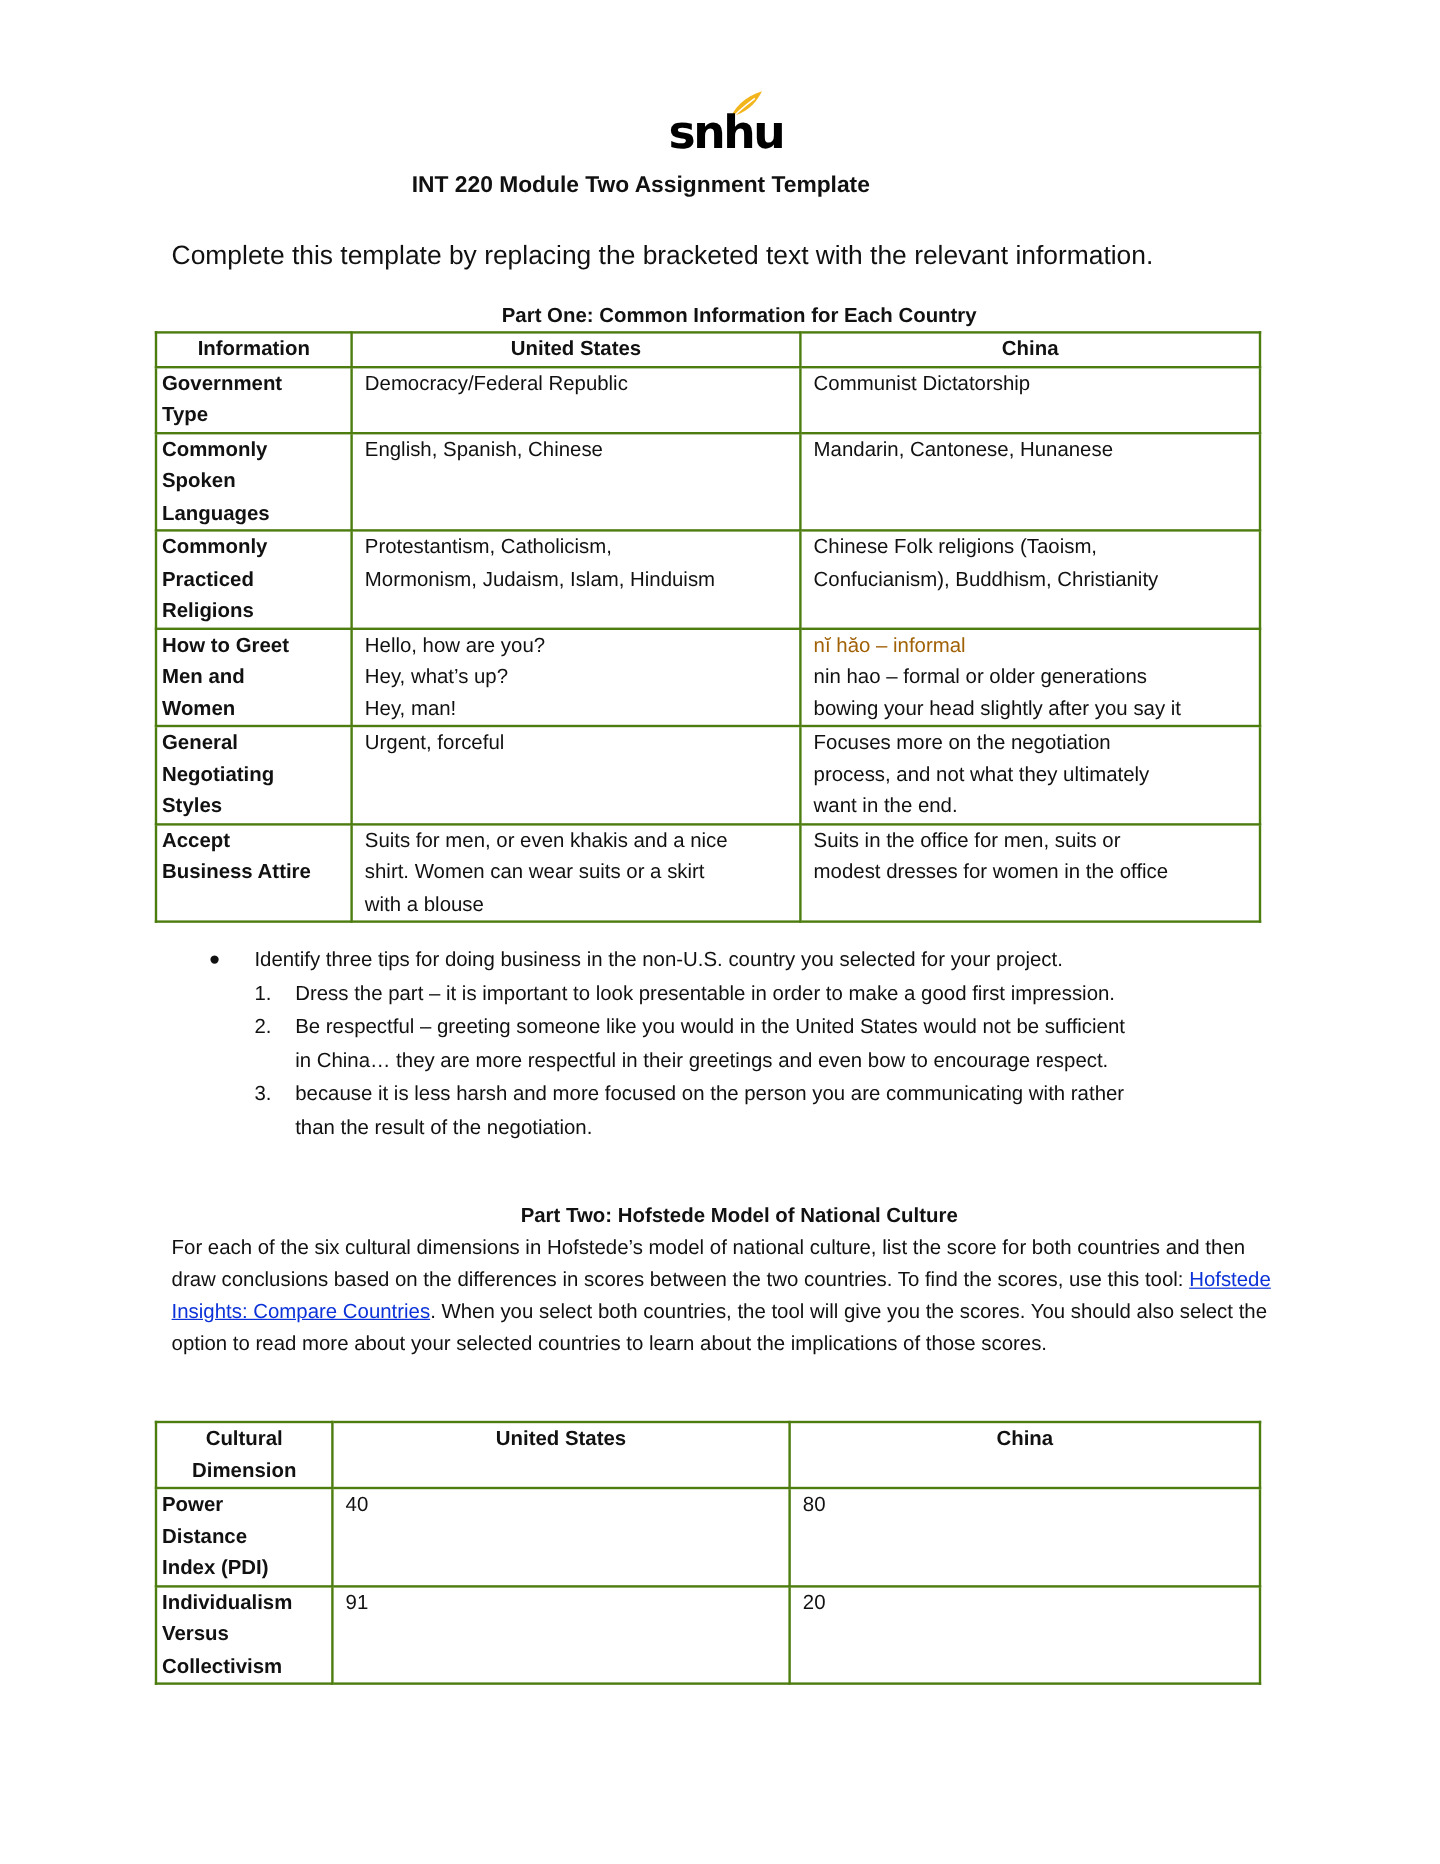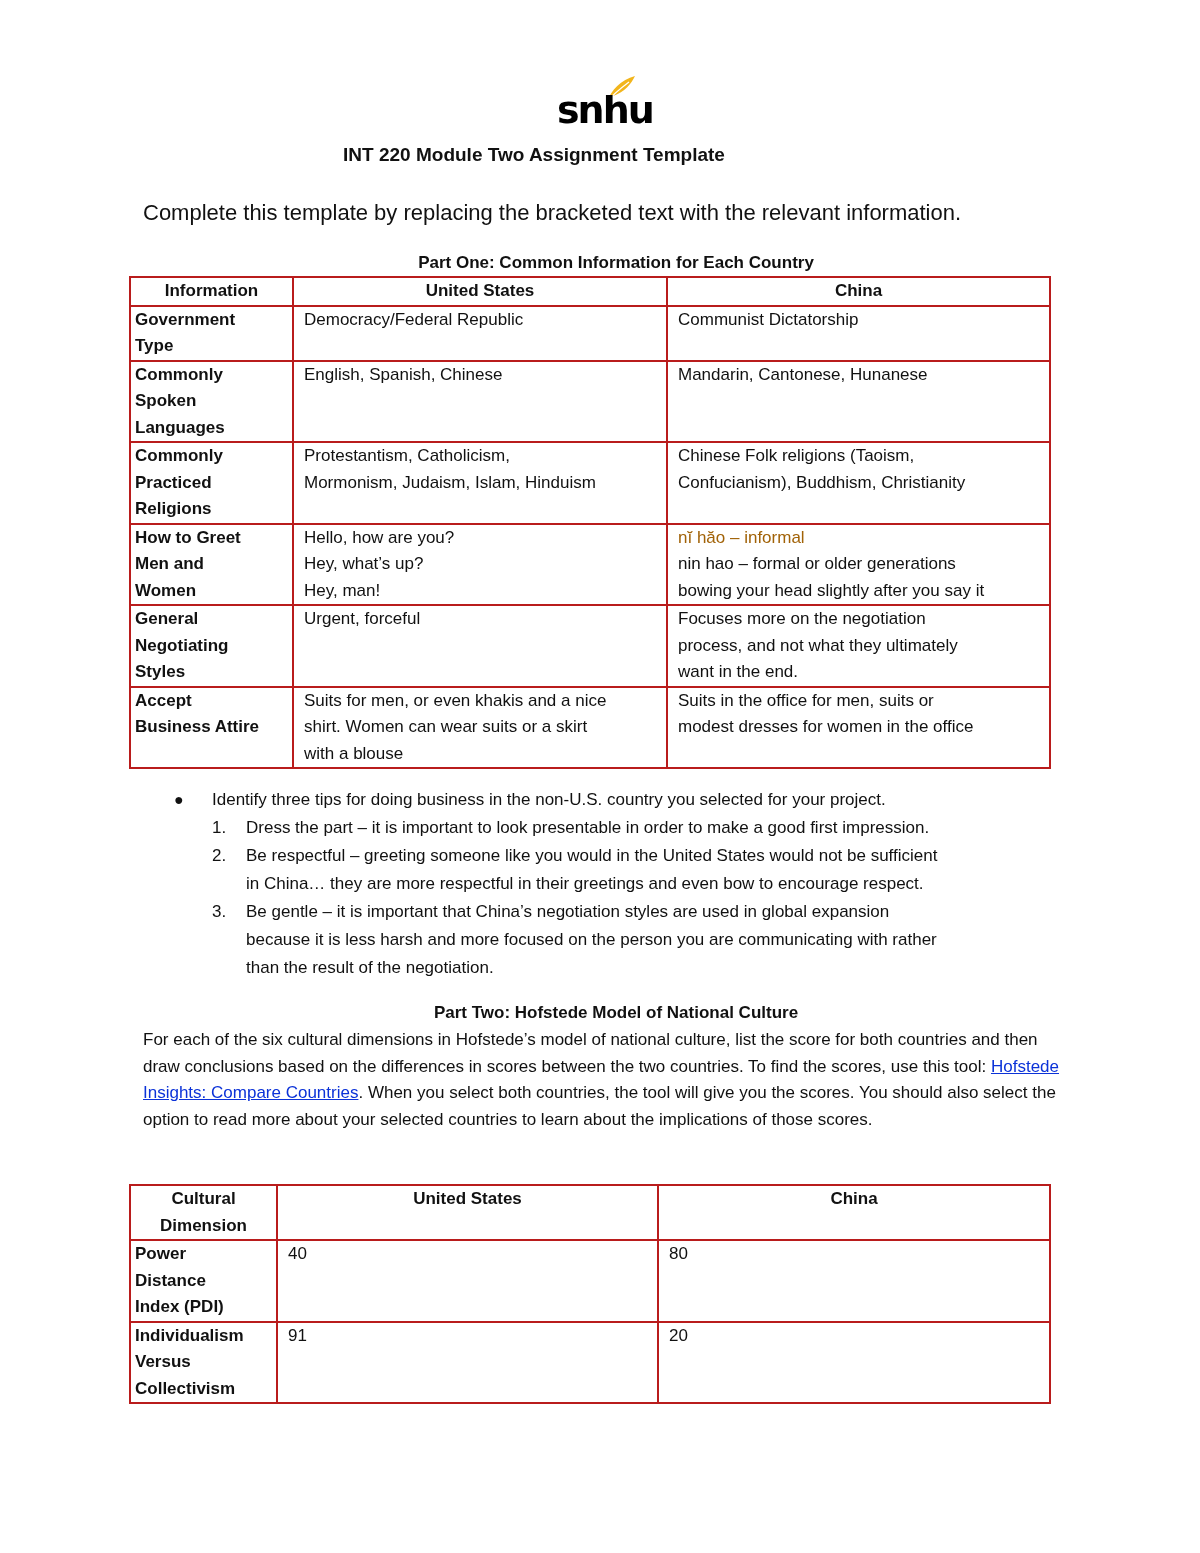--- a/index.html
+++ b/index.html
@@ -21,21 +21,21 @@
   .intro { position: absolute; left: 143px; top: 200px; font-size: 22px; }
   .part-heading {
     position: absolute; left: 16px; width: 1200px; text-align: center;
     font-weight: bold; font-size: 17px;
   }
   table.grid {
     position: absolute; border-collapse: collapse; table-layout: fixed;
     font-size: 17px; line-height: 26.5px;
   }
   table.grid td, table.grid th {
-    border: 2px solid #b91c1c; vertical-align: top; padding: 0 10px;
+    border: 2px solid #4d7c0f; vertical-align: top; padding: 0 10px;
   }
   table.grid th { font-weight: bold; text-align: center; }
   table.grid td.rowhead { font-weight: bold; text-align: left; padding: 0 4px; }
   .cell-line { display: block; }
   .blue-text { color: #a16207; }
 
   .tips { position: absolute; left: 160px; top: 786px; width: 920px; font-size: 17px; line-height: 28px; }
   .bullet-row { position: relative; padding-left: 52px; }
   .bullet-dot { position: absolute; left: 14px; top: 0; font-size: 16px; }
   .num-row { position: relative; padding-left: 86px; }
@@ -177,21 +177,20 @@
         <span class="num-label">1.</span>
         <span class="cell-line">Dress the part – it is important to look presentable in order to make a good first impression.</span>
       </div>
       <div class="num-row">
         <span class="num-label">2.</span>
         <span class="cell-line">Be respectful – greeting someone like you would in the United States would not be sufficient</span>
         <span class="cell-line">in China… they are more respectful in their greetings and even bow to encourage respect.</span>
       </div>
       <div class="num-row">
         <span class="num-label">3.</span>
-        <span class="cell-line">Be gentle – it is important that China’s negotiation styles are used in global expansion</span>
         <span class="cell-line">because it is less harsh and more focused on the person you are communicating with rather</span>
         <span class="cell-line">than the result of the negotiation.</span>
       </div>
     </div>
 </div>
 
 <div class="part-heading" style="top:1003px;">Part Two: Hofstede Model of National Culture</div>
 <div class="part2-para">
   <span>For each of the six cultural dimensions in Hofstede’s model of national culture, list the score for both countries and then draw conclusions based on the differences in scores between the two countries. To find the scores, use this tool: </span><a class="link" href="#">Hofstede Insights: Compare Countries</a><span>. When you select both countries, the tool will give you the scores. You should also select the option to read more about your selected countries to learn about the implications of those scores.</span>
 </div>

